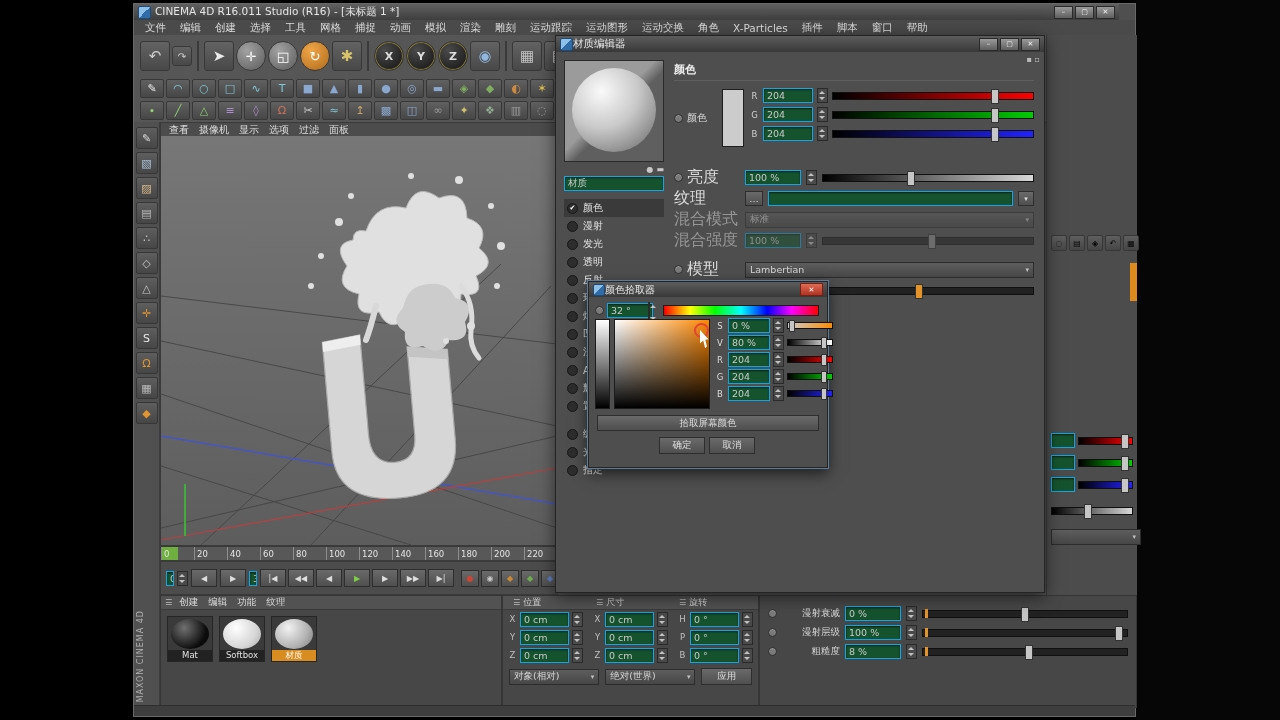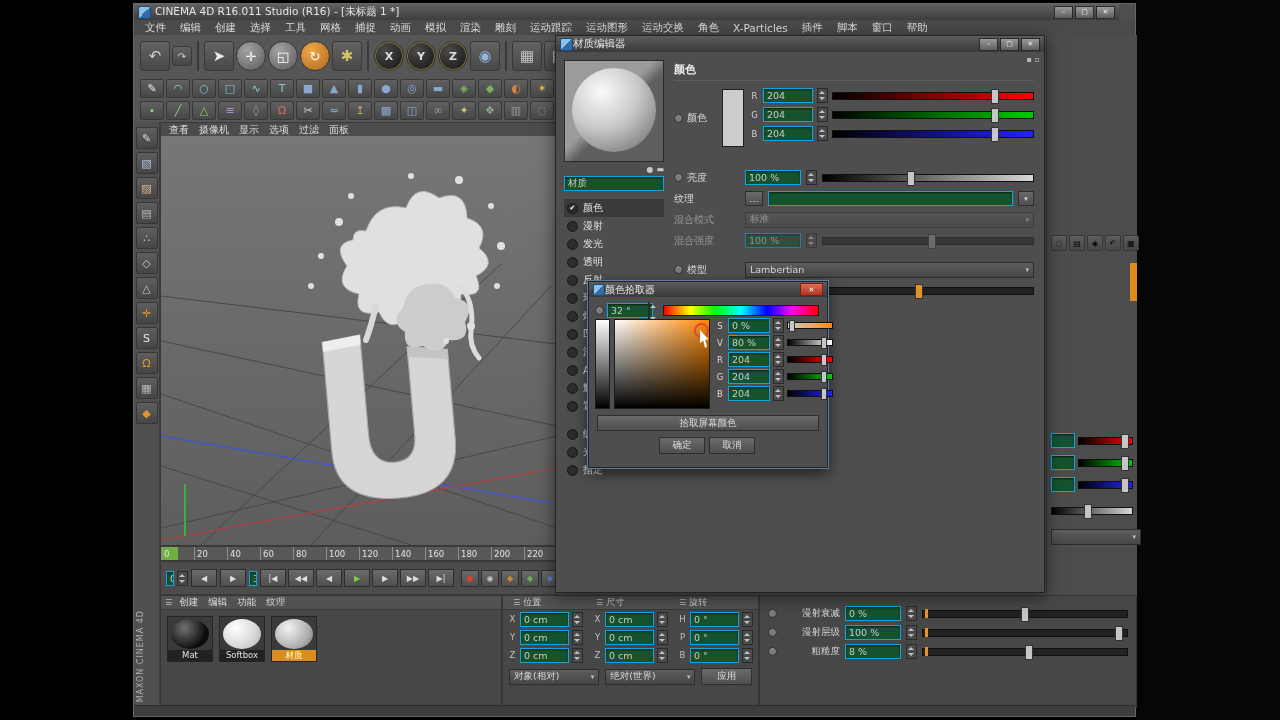--- a/index.html
+++ b/index.html
@@ -106,21 +106,21 @@
   .floatwin{background:#4e4e4e;border:1px solid #242424;box-shadow:0 4px 16px rgba(0,0,0,.55);box-sizing:border-box;}
   .ftitle{height:16px;background:linear-gradient(#5c5c5c,#393939);display:flex;align-items:center;
           padding:0 4px;font-size:10.5px;color:#e8e8e8;justify-content:space-between;}
   .closered{width:21px;height:11px;background:linear-gradient(#e06a52,#b03324);border:1px solid #7a1f12;
             color:#fff;font-size:7px;display:flex;align-items:center;justify-content:center;}
   .mrow{display:flex;align-items:center;gap:4px;height:17px;}
   .mrow .axlab{width:9px;font-size:8.5px;color:#d0d0d0;text-align:center;flex:0 0 auto;}
   .w42{width:42px;flex:0 0 auto;}
   .w48{width:48px;flex:0 0 auto;}
   .merow{display:flex;align-items:center;gap:5px;height:17px;margin-top:4px;}
-  .melab{width:66px;display:flex;align-items:center;gap:4px;font-size:10px;color:#dcdcdc;flex:0 0 auto;white-space:nowrap;overflow:hidden;}
+  .melab{width:66px;display:flex;align-items:center;gap:4px;font-size:16px;color:#dcdcdc;flex:0 0 auto;white-space:nowrap;overflow:hidden;}
   .chrow{display:flex;align-items:center;gap:5px;height:16px;padding:1px 3px;}
   .chrow.sel{background:#3a3a3a;}
   .chrow.gap{margin-top:10px;}
   .chdot{width:9px;height:9px;border-radius:50%;background:#2d2d2d;border:1px solid #181818;display:flex;
          align-items:center;justify-content:center;font-size:7px;color:#fff;flex:0 0 auto;}
   .chlab{font-size:10px;color:#e0e0e0;white-space:nowrap;}
   
   .ring{width:11px;height:11px;border:2px solid #e84135;border-radius:50%;z-index:40;}
   .cursor{width:12px;height:18px;z-index:41;background:#fff;filter:drop-shadow(0 0 1px #000);
           clip-path:polygon(0 0,0 74%,27% 58%,42% 100%,58% 92%,44% 54%,70% 52%);}

